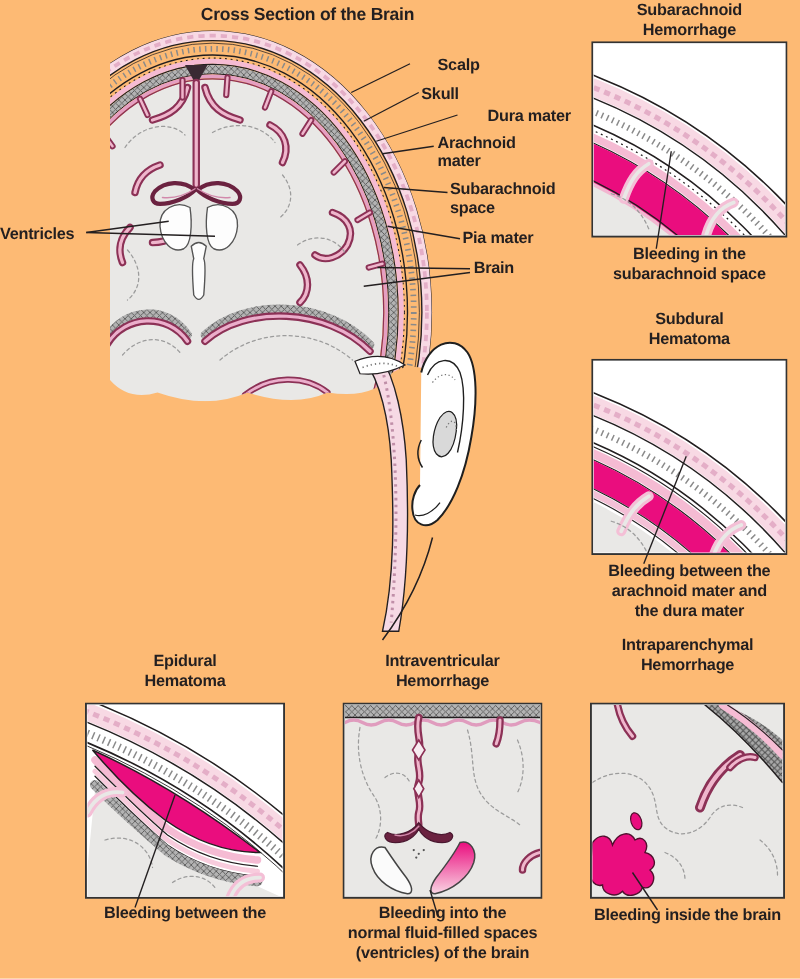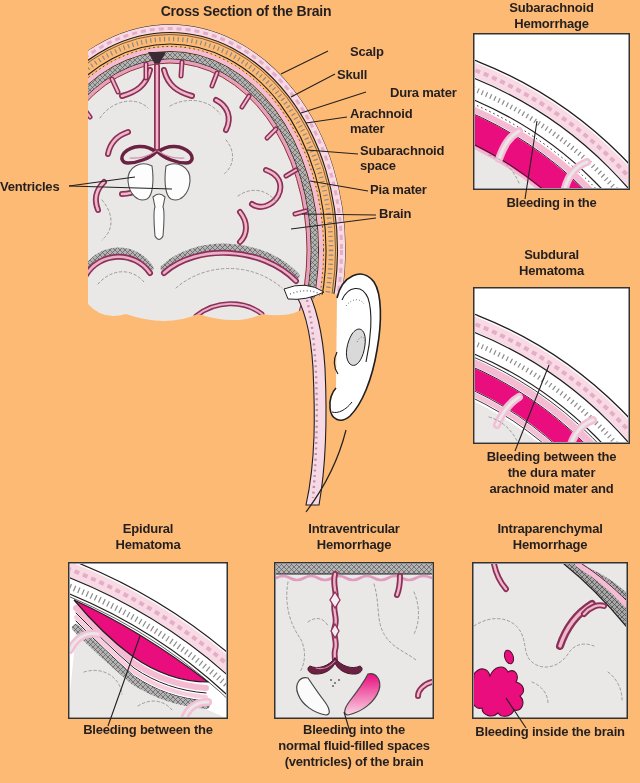--- a/index.html
+++ b/index.html
@@ -218,20 +218,21 @@
         <path d="M26,126 C31,112 36,104 46,98" stroke="#E9E8E6" stroke-width="3"></path>
         <path d="M92,155 C96,141 103,133 114,129" stroke="#F4BFD6" stroke-width="8"></path>
         <path d="M92,155 C96,141 103,133 114,129" stroke="#E9E8E6" stroke-width="3"></path>
         <path d="M16,122 C30,126 40,136 46,150" stroke="#9C9C9C" stroke-width="1" stroke-dasharray="2.5 2.5"></path>
       </g>
     </g>
     <path d="M64,88 L52,166" stroke="#231F20" stroke-width="1.1"></path>
   </svg>
   <div class="abs pcaption" style="left:463px;top:195px;width:177px;">
     <div>Bleeding in the</div>
+    <div>subarachnoid space</div>
   </div>
 
   <div class="abs ptitle" style="left:468px;top:247px;width:167px;">
     <div>Subdural</div>
     <div>Hematoma</div>
   </div>
   <svg class="abs" style="left:473px;top:287px;" width="157" height="172" viewBox="0 0 157 172">
     <defs>
         <clipPath id="clipB">
           <rect x="2" y="2" width="153" height="153"></rect>
@@ -260,22 +261,22 @@
         <path d="M24,138 C30,124 36,116 46,110" stroke="#E9E8E6" stroke-width="3"></path>
         <path d="M98,157 C102,146 109,137 120,133" stroke="#F4BFD6" stroke-width="8"></path>
         <path d="M98,157 C102,146 109,137 120,133" stroke="#E9E8E6" stroke-width="3"></path>
         <path d="M16,130 C30,134 40,144 46,158" stroke="#9C9C9C" stroke-width="1" stroke-dasharray="2.5 2.5"></path>
       </g>
     </g>
     <path d="M76,78 L42,164" stroke="#231F20" stroke-width="1.1"></path>
   </svg>
   <div class="abs pcaption" style="left:463px;top:449px;width:177px;">
     <div>Bleeding between the</div>
+    <div>arachnoid mater and</div>
     <div>the dura mater</div>
-    <div>arachnoid mater and</div>
   </div>
 
   <div class="abs ptitle" style="left:63px;top:521px;width:170px;">
     <div>Epidural</div>
     <div>Hematoma</div>
   </div>
   <svg class="abs" style="left:68px;top:562px;" width="160" height="172" viewBox="0 0 160 172">
     <defs>
       <pattern id="hatchC" patternUnits="userSpaceOnUse" width="5" height="5">
         <rect width="5" height="5" fill="#B3B3B3"></rect>
@@ -372,21 +373,21 @@
       </g>
     </g>
     <path d="M70,150 L76,170" stroke="#231F20" stroke-width="1.1"></path>
   </svg>
   <div class="abs pcaption" style="left:259px;top:722px;width:190px;">
     <div>Bleeding into the</div>
     <div>normal fluid-filled spaces</div>
     <div>(ventricles) of the brain</div>
   </div>
 
-  <div class="abs ptitle" style="left:465px;top:521px;width:170px;text-align:center;">
+  <div class="abs ptitle" style="left:465px;top:508px;width:170px;text-align:center;">
     <div>Intraparenchymal</div>
     <div>Hemorrhage</div>
   </div>
   <svg class="abs" style="left:472px;top:562px;" width="156" height="172" viewBox="0 0 156 172">
     <defs>
       <pattern id="hatchE" patternUnits="userSpaceOnUse" width="5" height="5">
         <rect width="5" height="5" fill="#A8A8A8"></rect>
         <path d="M0,5 L5,0 M0,0 L5,5" stroke="#4F4F4F" stroke-width="0.8"></path>
       </pattern>
       <clipPath id="clipE">

